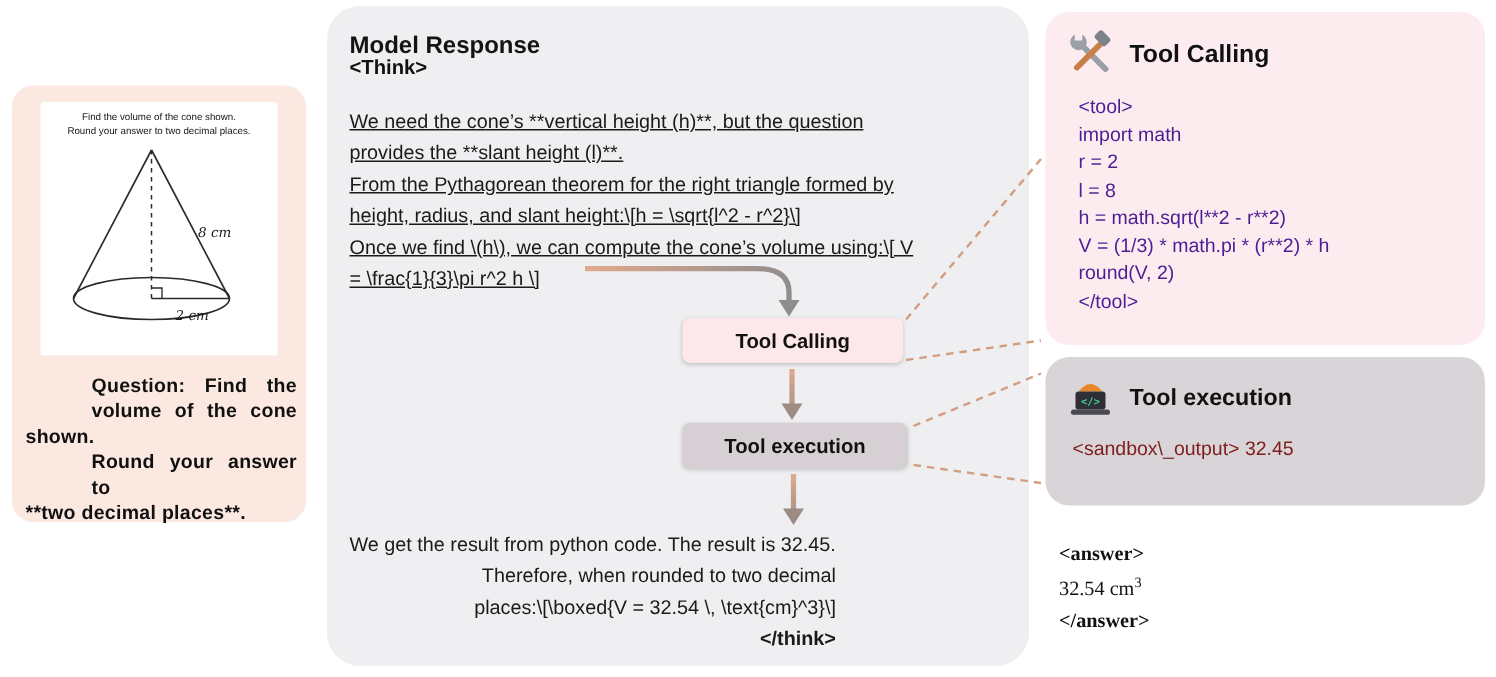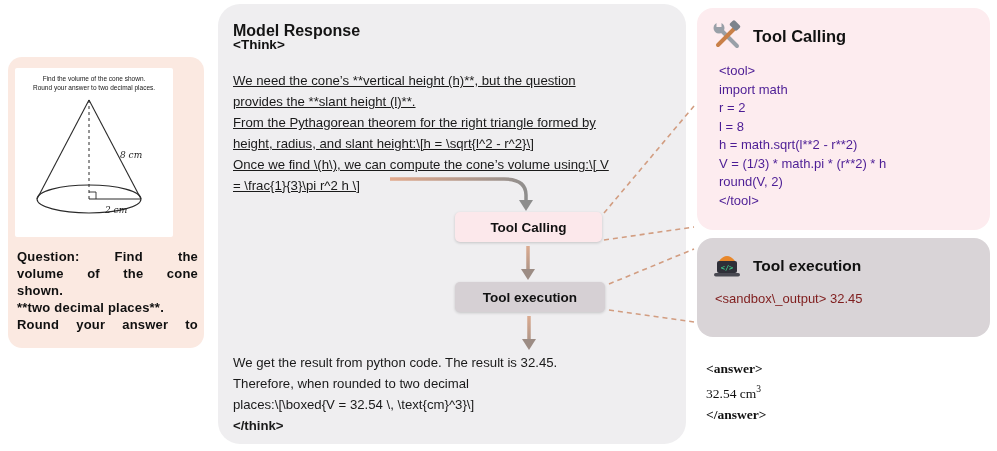--- a/index.html
+++ b/index.html
@@ -2,42 +2,42 @@
 <html><head>
 <meta charset="utf-8">
 <style>
   * { margin:0; padding:0; box-sizing:border-box; }
   html,body { background:#ffffff; font-family:"Liberation Sans", sans-serif; }
   .stage { position:relative; width:997px; height:451px; background:#ffffff; overflow:hidden; }
 
   
   .left-panel { position:absolute; left:8px; top:57px; width:196px; height:291px;
                 background:#fbe9e1; border-radius:14px; }
-  .problem-card { position:absolute; left:7px; top:11px; width:158px; height:169px;
+  .problem-card { position:absolute; left:19px; top:11px; width:158px; height:169px;
                   background:#ffffff; border-radius:2px; }
   .card-prompt { padding-top:7px; font-size:6.5px; line-height:1.35; text-align:center;
                  white-space:pre-line; color:#161616; }
   .cone-svg { position:absolute; left:4px; top:26px; width:150px; height:136px; }
   .question { position:absolute; left:9px; top:191px; width:181px; font-size:13px;
               font-weight:700; color:#101010; line-height:17px; letter-spacing:.2px; }
-  .q-line.just { text-align:justify; text-align-last:justify; }
+  .q-line.just { text-align:justify; text-align-last:justify;margin-left:44px; }
 
   
   .center-panel { position:absolute; left:218px; top:4px; width:468px; height:440px;
                   background:#efeef0; border-radius:22px; }
   .mr-title { position:absolute; left:15px; top:18px; font-size:16px; font-weight:600; color:#141414; }
   .think-open { position:absolute; left:15px; top:33px; font-size:13.5px; font-weight:700; color:#111; }
   .think-text { position:absolute; left:15px; top:66px; font-size:13.2px; line-height:21px; color:#1a1a1a;text-decoration:underline; }
   .think-text .t-line, .result-text .t-line { white-space:nowrap; }
   .flow-box { position:absolute; display:flex; align-items:center; justify-content:center;
               font-weight:700; font-size:13.5px; color:#111; border-radius:5px;
               box-shadow:0 1px 3px rgba(0,0,0,.18); }
   .tc-box { left:237px; top:208px; width:147px; height:30px; background:#fce8eb; }
   .te-box { left:237px; top:278px; width:150px; height:30px; background:#d6d0d4; }
-  .result-text { position:absolute; left:15px; top:348px; font-size:13.2px; line-height:21px; color:#1a1a1a; }
+  .result-text { position:absolute; left:15px; top:348px; font-size:13.2px; line-height:21px; color:#1a1a1a;text-align:right; }
   .bold { font-weight:700; }
 
   
   .tool-calling-panel { position:absolute; left:697px; top:8px; width:293px; height:222px;
                         background:#fdecef; border-radius:16px; }
   .tool-exec-panel { position:absolute; left:697px; top:238px; width:293px; height:99px;
                      background:#d9d4d7; border-radius:16px; }
   .panel-header { display:flex; align-items:center; gap:10px; padding:12px 0 0 14px; }
   .panel-header .icon { width:32px; height:32px; flex:0 0 auto; }
   .panel-title { font-weight:700; font-size:16.5px; color:#111; }
@@ -69,22 +69,22 @@
         <line x1="70" y1="105" x2="122" y2="105" stroke="#2a2a2a" stroke-width="1"></line>
         <path d="M70 98 h7 v7" fill="none" stroke="#2a2a2a" stroke-width="0.9"></path>
         <text x="101" y="64" font-size="9" font-style="italic" font-family="DejaVu Serif, serif" fill="#1a1a1a">8 cm</text>
         <text x="86" y="119" font-size="9" font-style="italic" font-family="DejaVu Serif, serif" fill="#1a1a1a">2 cm</text>
       </svg>
     </div>
     <div class="question">
       <div class="q-line just">Question:      Find the</div>
       <div class="q-line just">volume of the cone</div>
       <div class="q-line">shown.</div>
+      <div class="q-line just">Round your answer to</div>
       <div class="q-line">**two decimal places**.</div>
-      <div class="q-line just">Round your answer to</div>
     </div>
   </div>
 
   <div class="center-panel">
     <div class="mr-title">Model Response</div>
     <div class="think-open">&lt;Think&gt;</div>
     <div class="think-text">
       <div class="t-line">We need the cone’s **vertical height (h)**, but the question</div>
       <div class="t-line">provides the **slant height (l)**.</div>
       <div class="t-line">From the Pythagorean theorem for the right triangle formed by</div>

